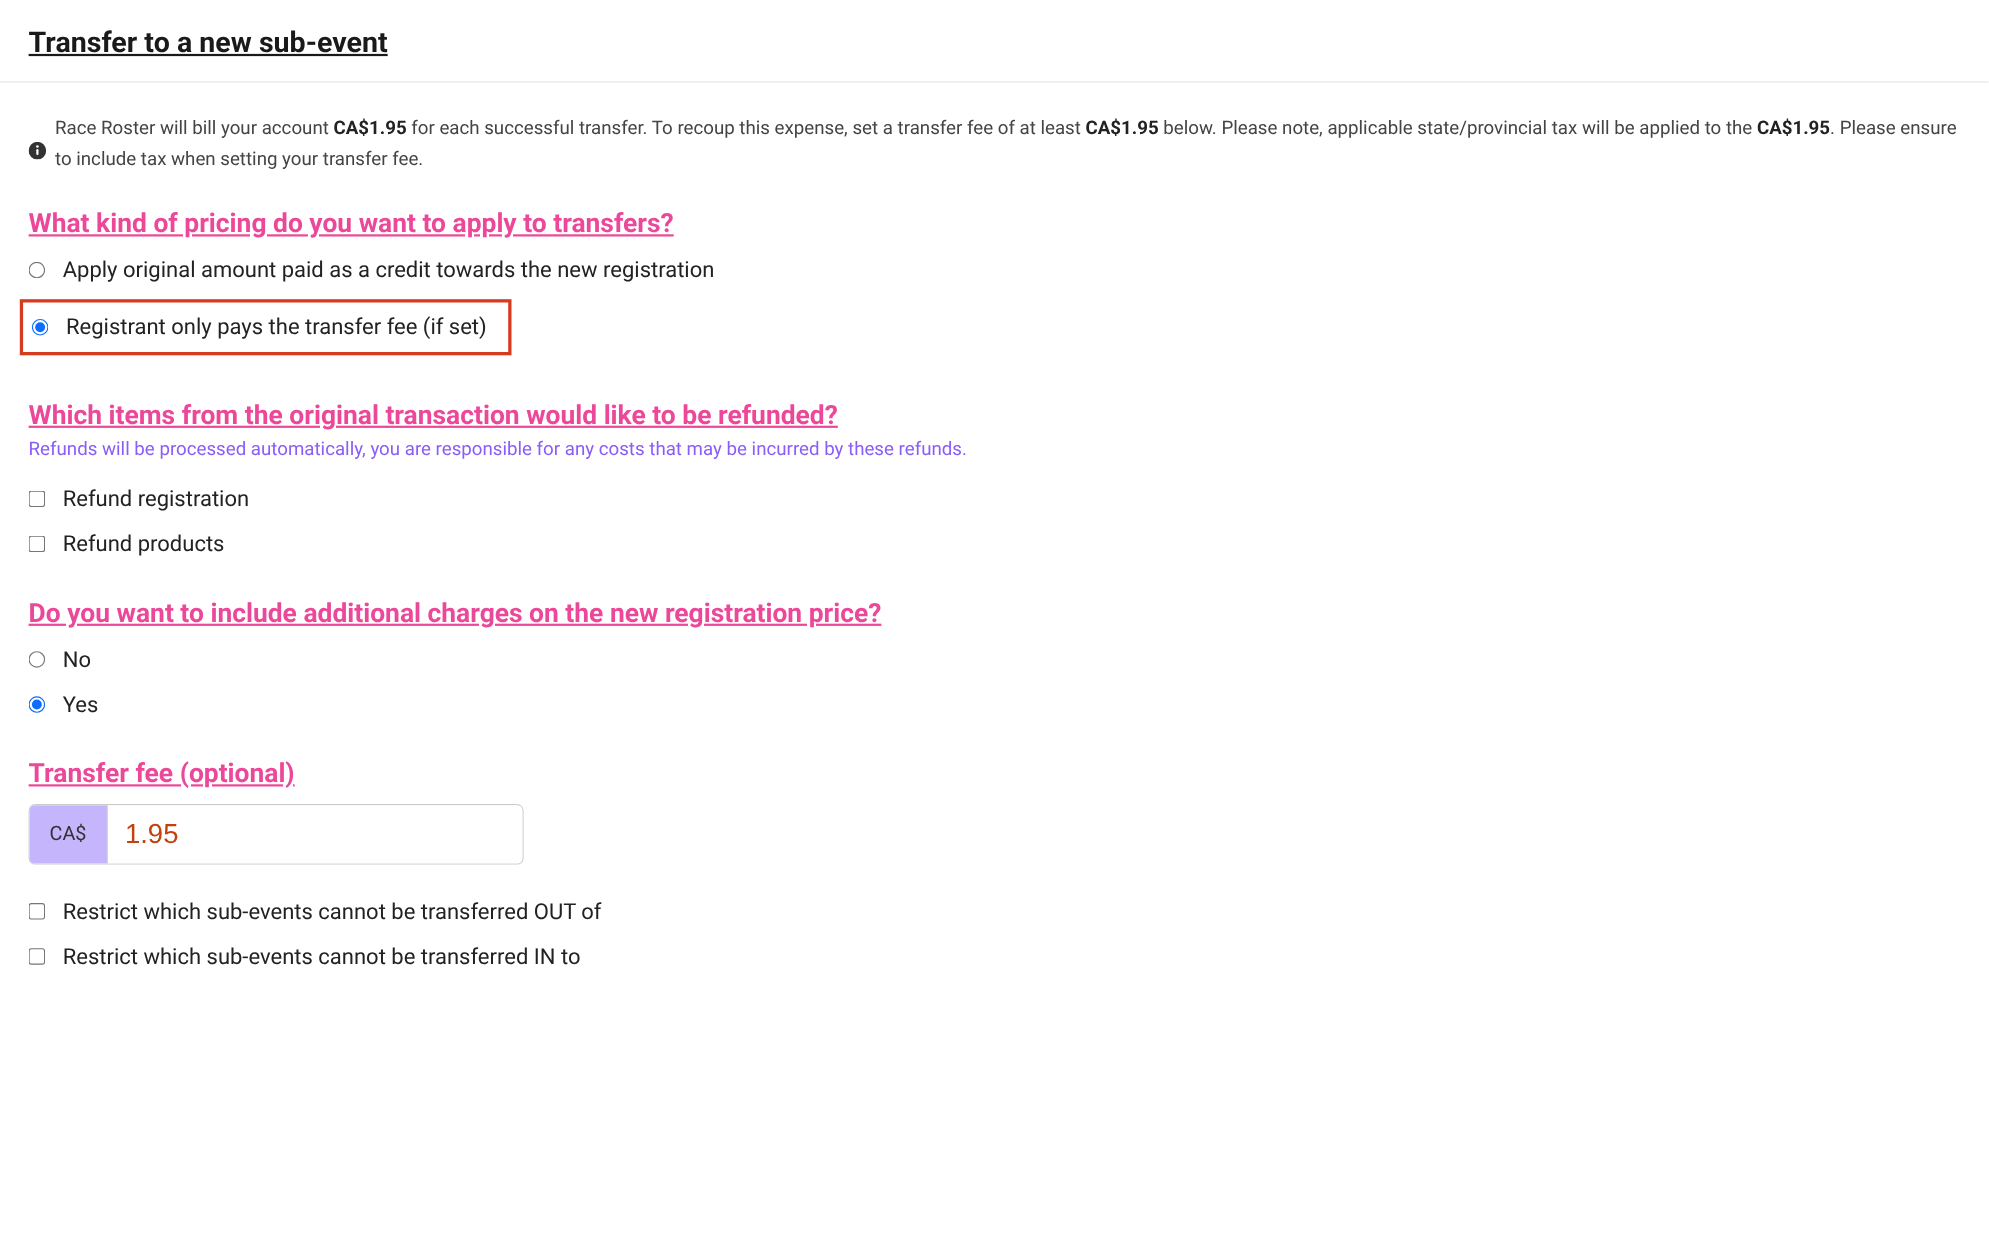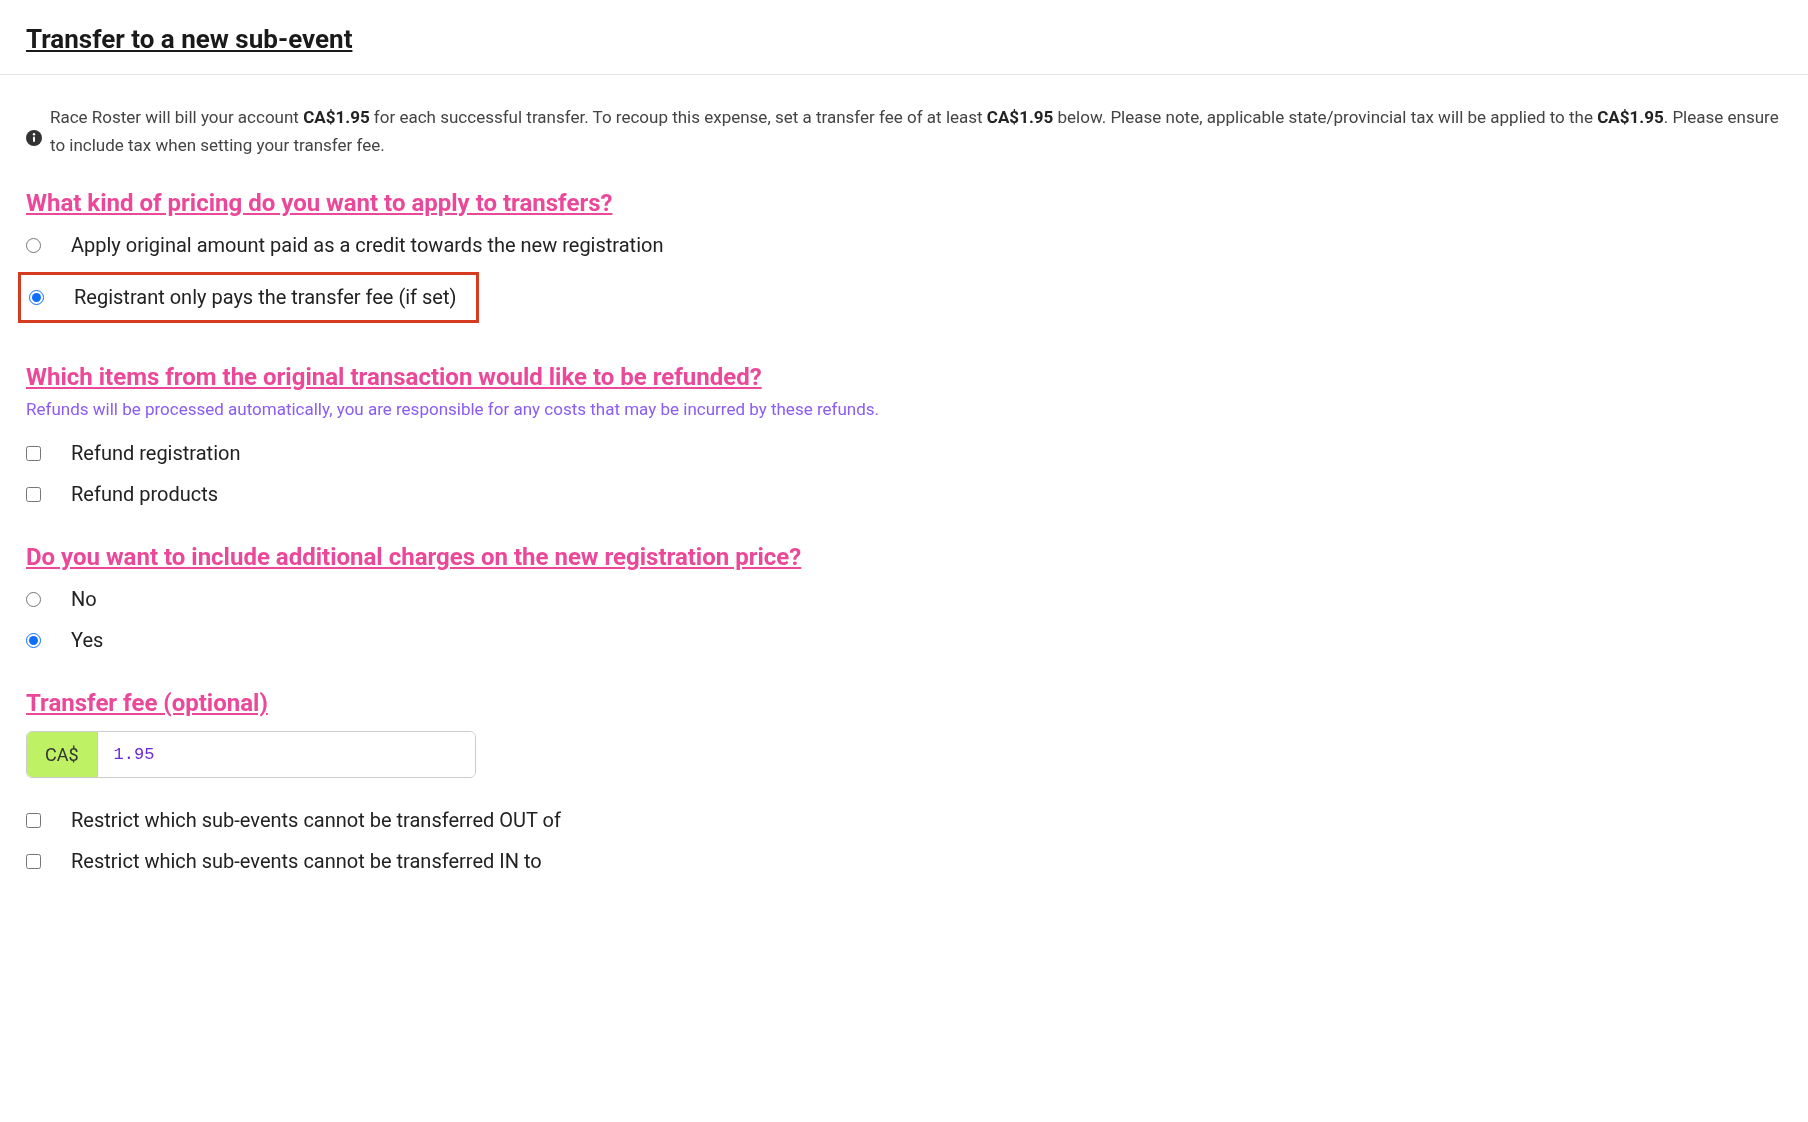--- a/index.html
+++ b/index.html
@@ -48,21 +48,21 @@
     .section-sub {
       font-size: 17px;
       color: #8b5cf6;
       margin-top: -8px;
       margin-bottom: 16px;
       line-height: 1.5;
     }
     .option-row {
       display: flex;
       align-items: center;
-      gap: 30px;
+      gap: 16px;
       font-size: 20px;
       color: #222;
       margin-bottom: 12px;
       line-height: 1.45;
     }
     .option-row input[type="radio"],
     .option-row input[type="checkbox"] {
       width: 15px;
       height: 15px;
       accent-color: #0d6efd;
@@ -81,36 +81,36 @@
     .fee-wrap {
       display: flex;
       align-items: stretch;
       max-width: 450px;
       border: 1px solid #ccc;
       border-radius: 6px;
       overflow: hidden;
       margin-bottom: 28px;
     }
     .fee-prefix {
-      background: #bef264;
+      background: #c4b5fd;
       color: #333;
       padding: 12px 18px;
       font-size: 18px;
       border-right: 1px solid #ccc;
       display: flex;
       align-items: center;
     }
     .fee-input {
       flex: 1;
       border: none;
       outline: none;
       padding: 12px 16px;
-      font-size: 17px;
-      color: #6d28d9;
-      font-family: Liberation Mono, monospace;
+      font-size: 25px;
+      color: #c2410c;
+      font-family: Liberation Sans, sans-serif;
     }
   </style>
 </head>
 <body>
 
 <div class="container">
   <h1>Transfer to a new sub-event</h1>
 </div>
 
 <hr class="divider">

